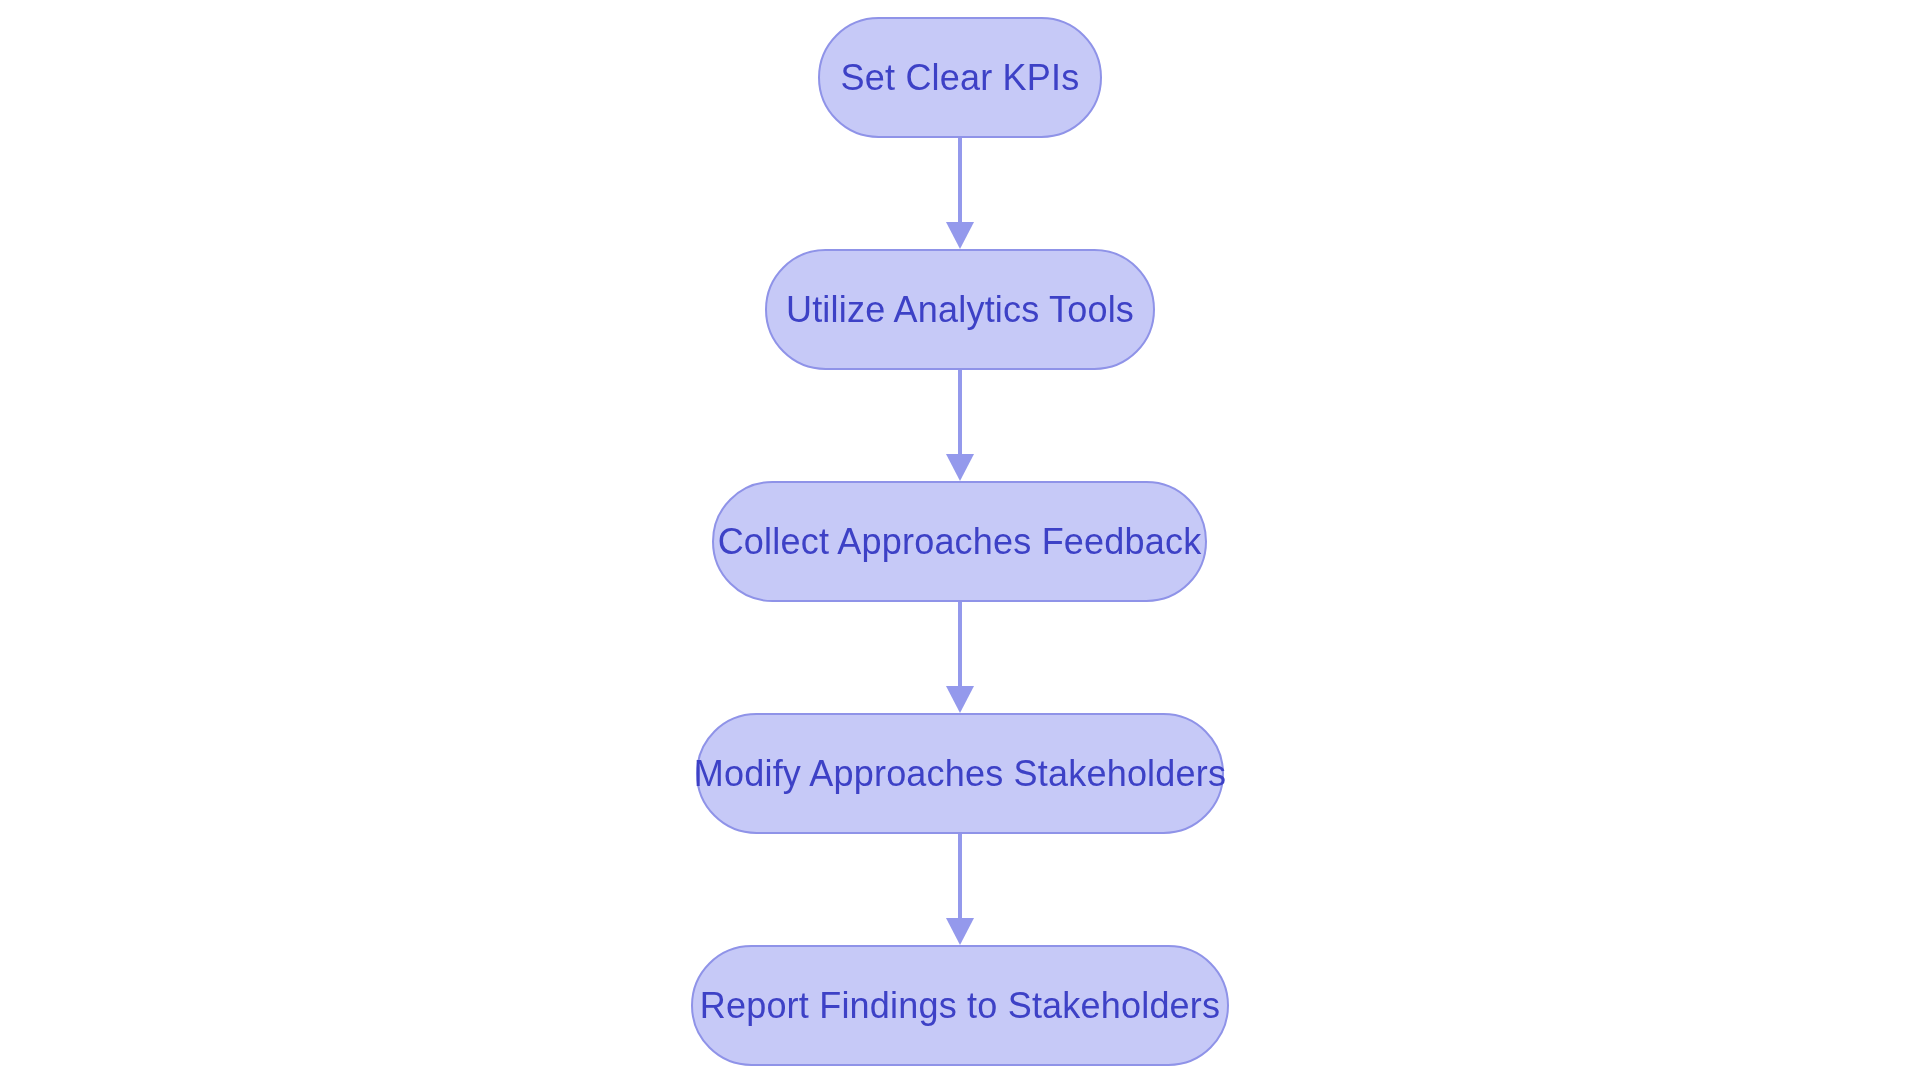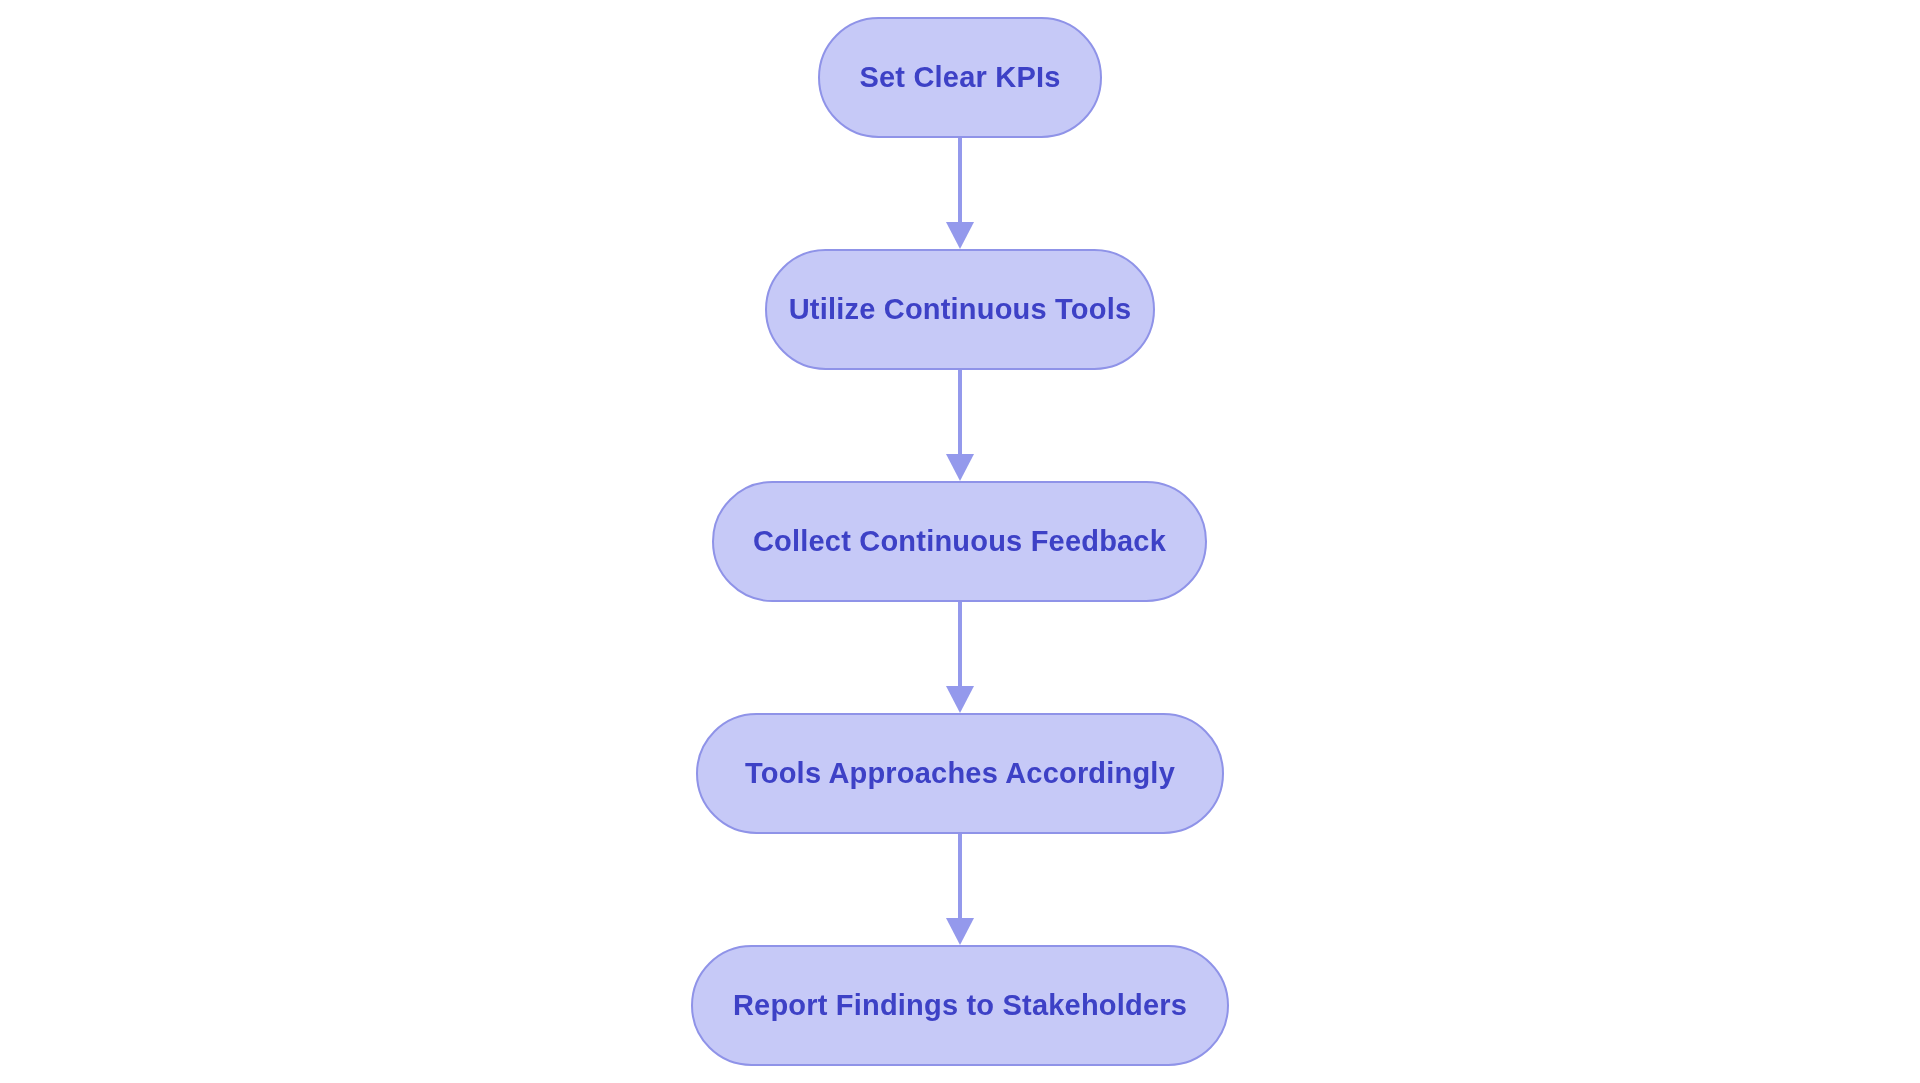--- a/index.html
+++ b/index.html
@@ -20,22 +20,22 @@
     box-sizing: border-box;
     background: var(--node-fill, #c6c9f7);
     border: 2px solid var(--node-border, #8f93e8);
     border-radius: 62px;
     display: flex;
     align-items: center;
     justify-content: center;
   }
   .node-label {
     color: var(--node-text, #3d41c6);
-    font-size: 29px;
-    font-weight: 700;
+    font-size: 36px;
+    font-weight: 400;
     letter-spacing: 0.2px;
     white-space: nowrap;
     user-select: none;
   }
   .arrow {
     position: absolute;
     pointer-events: none;
   }
   .arrow-shaft {
     position: absolute;
@@ -75,24 +75,24 @@
       <div class="arrow-head"></div>
     </div>
     <div class="arrow" style="left: 946px; top: 834px; width: 28px; height: 111px;">
       <div class="arrow-shaft" style="height: 89px;"></div>
       <div class="arrow-head"></div>
     </div>
     <div class="node" style="left: 818px; top: 17px; width: 284px; height: 121px;">
       <span class="node-label">Set Clear KPIs</span>
     </div>
     <div class="node" style="left: 765px; top: 249px; width: 390px; height: 121px;">
-      <span class="node-label">Utilize Continuous Tools</span>
+      <span class="node-label">Utilize Analytics Tools</span>
     </div>
     <div class="node" style="left: 712px; top: 481px; width: 495px; height: 121px;">
-      <span class="node-label">Collect Continuous Feedback</span>
+      <span class="node-label">Collect Approaches Feedback</span>
     </div>
     <div class="node" style="left: 696px; top: 713px; width: 528px; height: 121px;">
-      <span class="node-label">Tools Approaches Accordingly</span>
+      <span class="node-label">Modify Approaches Stakeholders</span>
     </div>
     <div class="node" style="left: 691px; top: 945px; width: 538px; height: 121px; text-align: center;">
       <span class="node-label">Report Findings to Stakeholders</span>
     </div>
   </div>
 
 </body></html>

